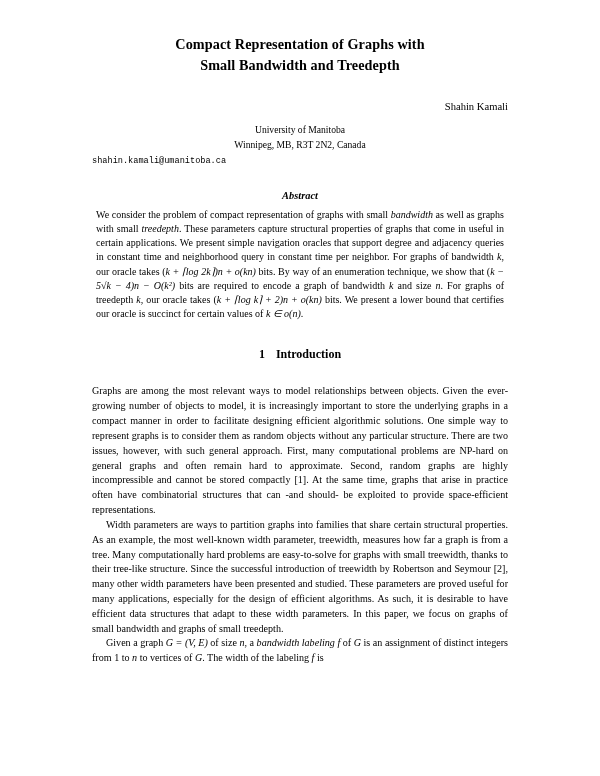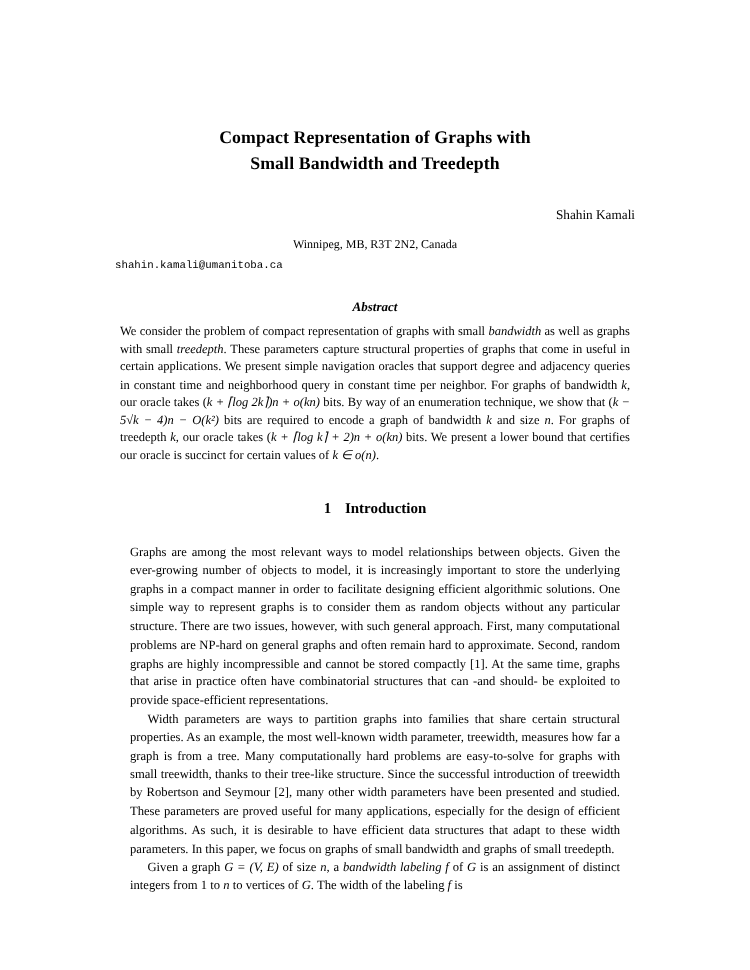--- a/index.html
+++ b/index.html
@@ -11,21 +11,21 @@
     height: 776px;
     background: #ffffff;
     font-family: "Liberation Serif", serif;
     color: #000000;
     overflow: hidden;
   }
   .page {
     width: 600px;
     height: 752px;
     box-sizing: border-box;
-    padding: 100px 92px 20px 92px;
+    padding: 34px 92px 20px 92px;
     position: relative;
   }
   .title {
     text-align: center;
     font-size: 14.2px;
     font-weight: bold;
     line-height: 1.45;
     letter-spacing: 0.1px;
     margin: 0 0 26px 0;
   }
@@ -67,21 +67,21 @@
     text-align: center;
     margin: 26px 0 22px 0;
   }
   .section-head .num {
     margin-right: 11px;
   }
   .body-text {
     font-size: 10.1px;
     line-height: 1.47;
     text-align: justify;
-    margin: 12px;
+    margin: 0;
   }
   .body-text p {
     margin: 0;
     text-indent: 14px;
   }
   .body-text p.first {
     text-indent: 0;
   }
   i { font-style: italic; }
   .math { font-family: "Liberation Serif", serif; font-style: italic; }
@@ -92,20 +92,21 @@
 <div class="page">
 
   <h1 class="title">
     <span class="line">Compact Representation of Graphs with</span>
     <span class="line">Small Bandwidth and Treedepth</span>
   </h1>
 
   <div class="author">Shahin Kamali</div>
 
   <div class="affil">
+    <div>University of Manitoba</div>
     <div>Winnipeg, MB, R3T 2N2, Canada</div>
   </div>
 
   <div class="email">shahin.kamali@umanitoba.ca</div>
 
   <div class="abstract-head">Abstract</div>
 
   <div class="abstract-body"><span>We consider the problem of compact representation of graphs with small </span><i>bandwidth</i><span> as well as graphs with small </span><i>treedepth</i><span>. These parameters capture structural properties of graphs that come in useful in certain applications. We present simple navigation oracles that support degree and adjacency queries in constant time and neighborhood query in constant time per neighbor. For graphs of bandwidth </span><i class="math">k</i><span>, our oracle takes (</span><i class="math">k + ⌈log 2k⌉)n + o(kn)</i><span> bits. By way of an enumeration technique, we show that (</span><i class="math">k − 5√k − 4)n − O(k²)</i><span> bits are required to encode a graph of bandwidth </span><i class="math">k</i><span> and size </span><i class="math">n</i><span>. For graphs of treedepth </span><i class="math">k</i><span>, our oracle takes (</span><i class="math">k + ⌈log k⌉ + 2)n + o(kn)</i><span> bits. We present a lower bound that certifies our oracle is succinct for certain values of </span><i class="math">k ∈ o(n)</i><span>.</span></div>
 
   <div class="section-head"><span class="num">1</span><span>Introduction</span></div>

